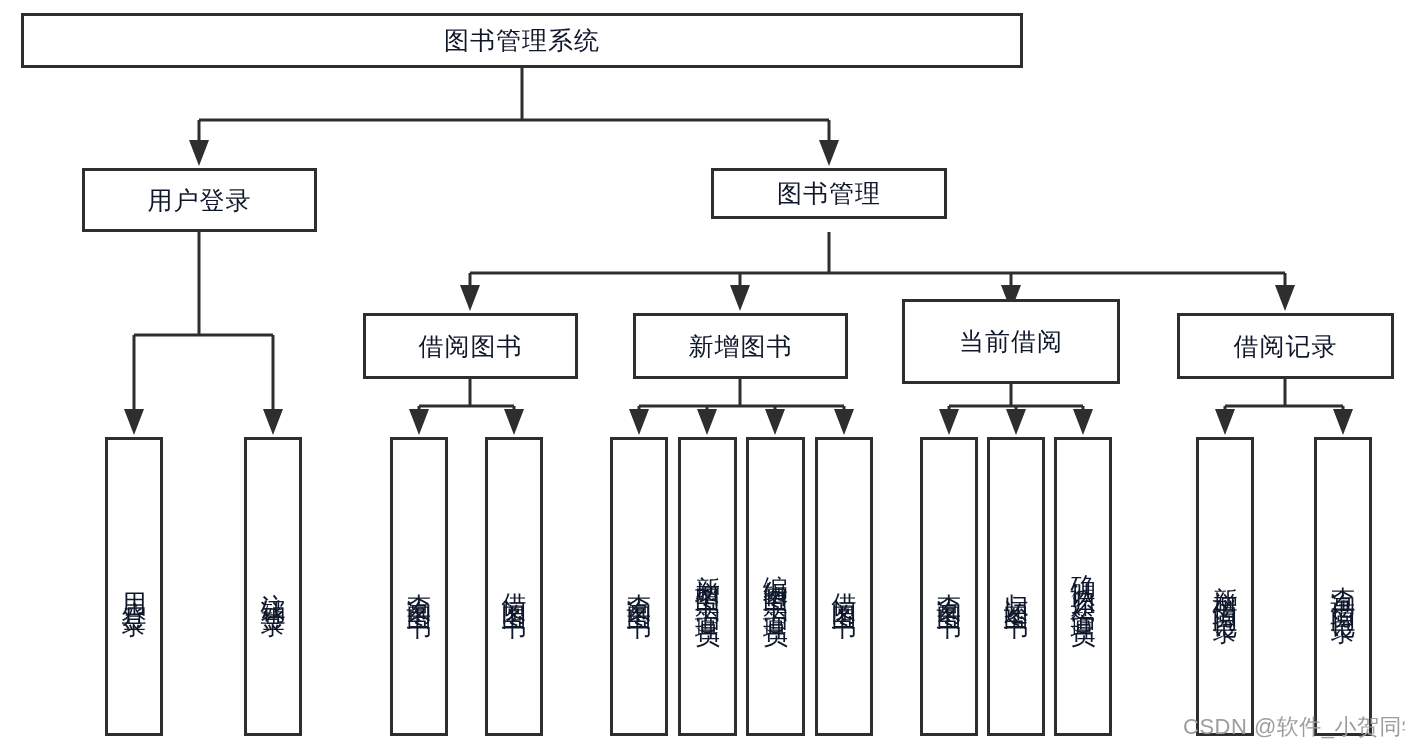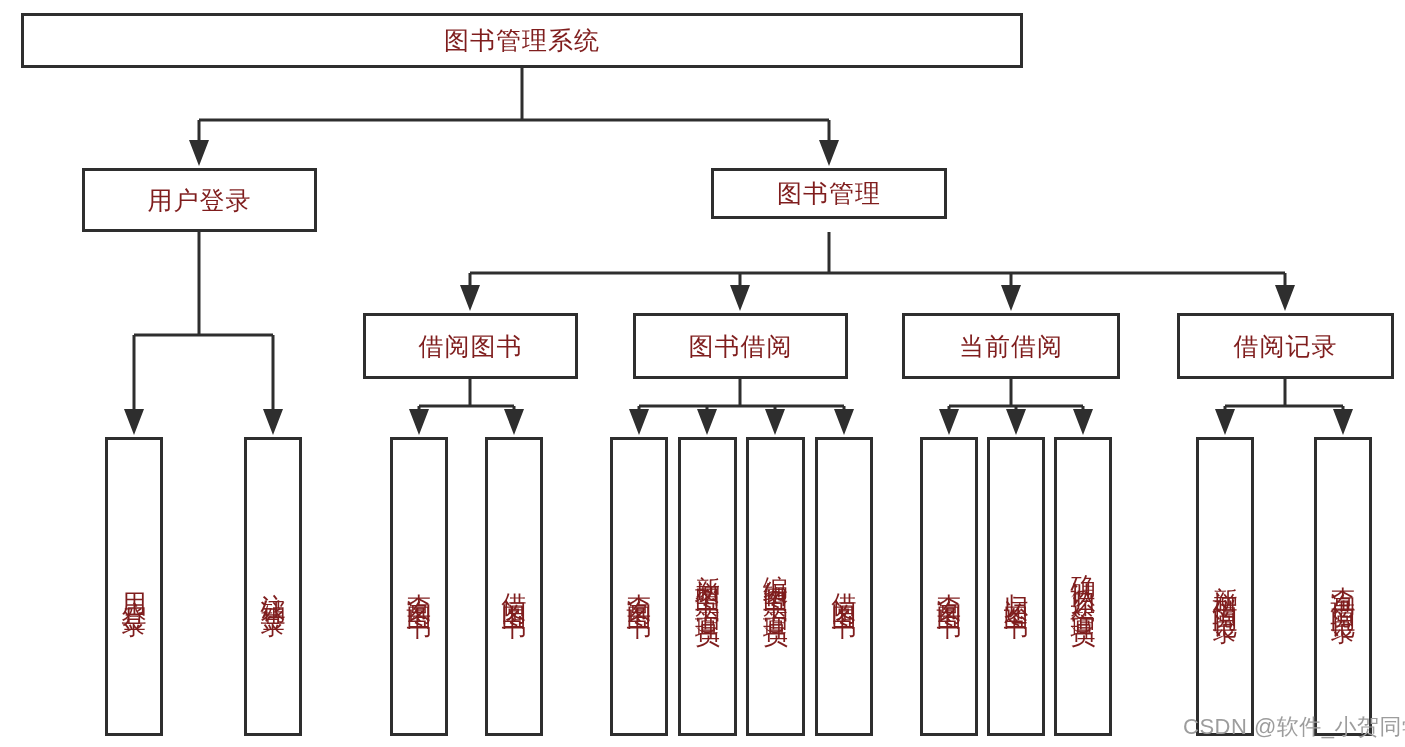--- a/index.html
+++ b/index.html
@@ -14,21 +14,21 @@
   #connectors {
     position: absolute;
     left: 0; top: 0;
     pointer-events: none;
   }
   .node {
     position: absolute;
     box-sizing: border-box;
     border: 3px solid #2e2e2e;
     background: #ffffff;
-    color: #7f1d1d;
+    color: #0f172a;
     display: flex;
     align-items: center;
     justify-content: center;
     font-size: 25px;
     letter-spacing: 1px;
     line-height: 1;
   }
   .node.h { white-space: nowrap; }
   .node.v {
     writing-mode: vertical-rl;
@@ -69,22 +69,22 @@
              M939 409h20l-10 26z M1006 409h20l-10 26z M1073 409h20l-10 26z
              M1215 409h20l-10 26z M1333 409h20l-10 26z" fill="#2e2e2e" stroke="none"></path>
   </svg>
 
   <div class="node h" style="left:21px; top:13px; width:1002px; height:55px">图书管理系统</div>
 
   <div class="node h" style="left:82px; top:168px; width:235px; height:64px">用户登录</div>
   <div class="node h" style="left:711px; top:168px; width:236px; height:51px">图书管理</div>
 
   <div class="node h" style="left:363px; top:313px; width:215px; height:66px">借阅图书</div>
-  <div class="node h" style="left:633px; top:313px; width:215px; height:66px">图书借阅</div>
-  <div class="node h" style="left:902px; top:313px; width:218px; height:66px">当前借阅</div>
+  <div class="node h" style="left:633px; top:313px; width:215px; height:66px">新增图书</div>
+  <div class="node h" style="left:902px; top:299px; width:218px; height:85px">当前借阅</div>
   <div class="node h" style="left:1177px; top:313px; width:217px; height:66px">借阅记录</div>
 
   <div class="node v" style="left:105px; top:437px; width:58px; height:299px">用户登录</div>
   <div class="node v" style="left:244px; top:437px; width:58px; height:299px">注销登录</div>
 
   <div class="node v" style="left:390px; top:437px; width:58px; height:299px">查询图书</div>
   <div class="node v" style="left:485px; top:437px; width:58px; height:299px">借阅图书</div>
 
   <div class="node v" style="left:610px; top:437px; width:58px; height:299px">查询图书</div>
   <div class="node v" style="left:678px; top:437px; width:59px; height:299px">新增图书（管理员）</div>

